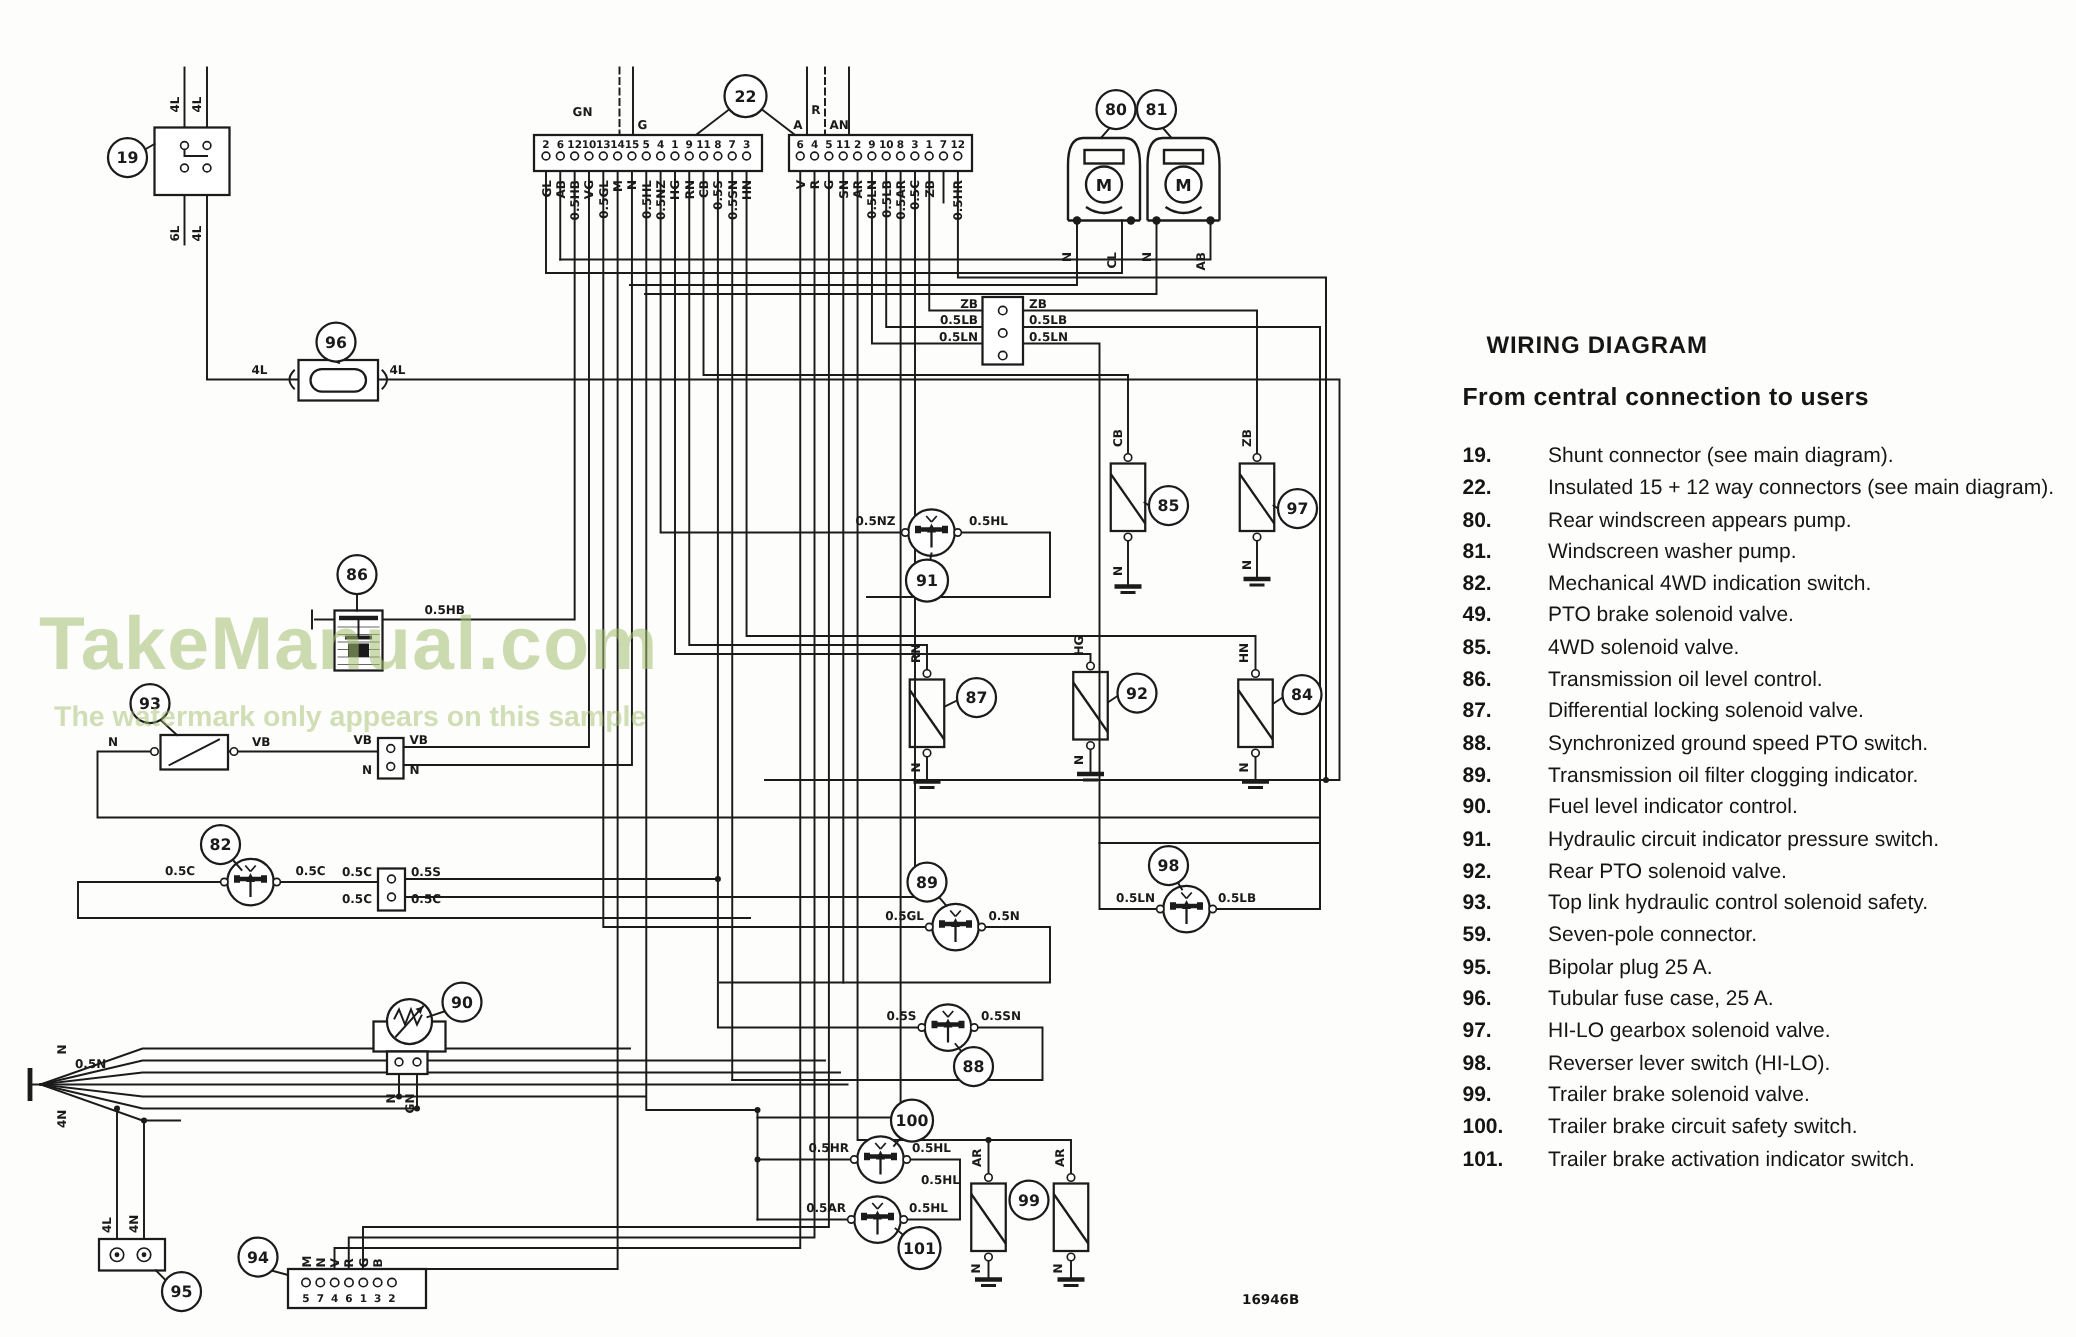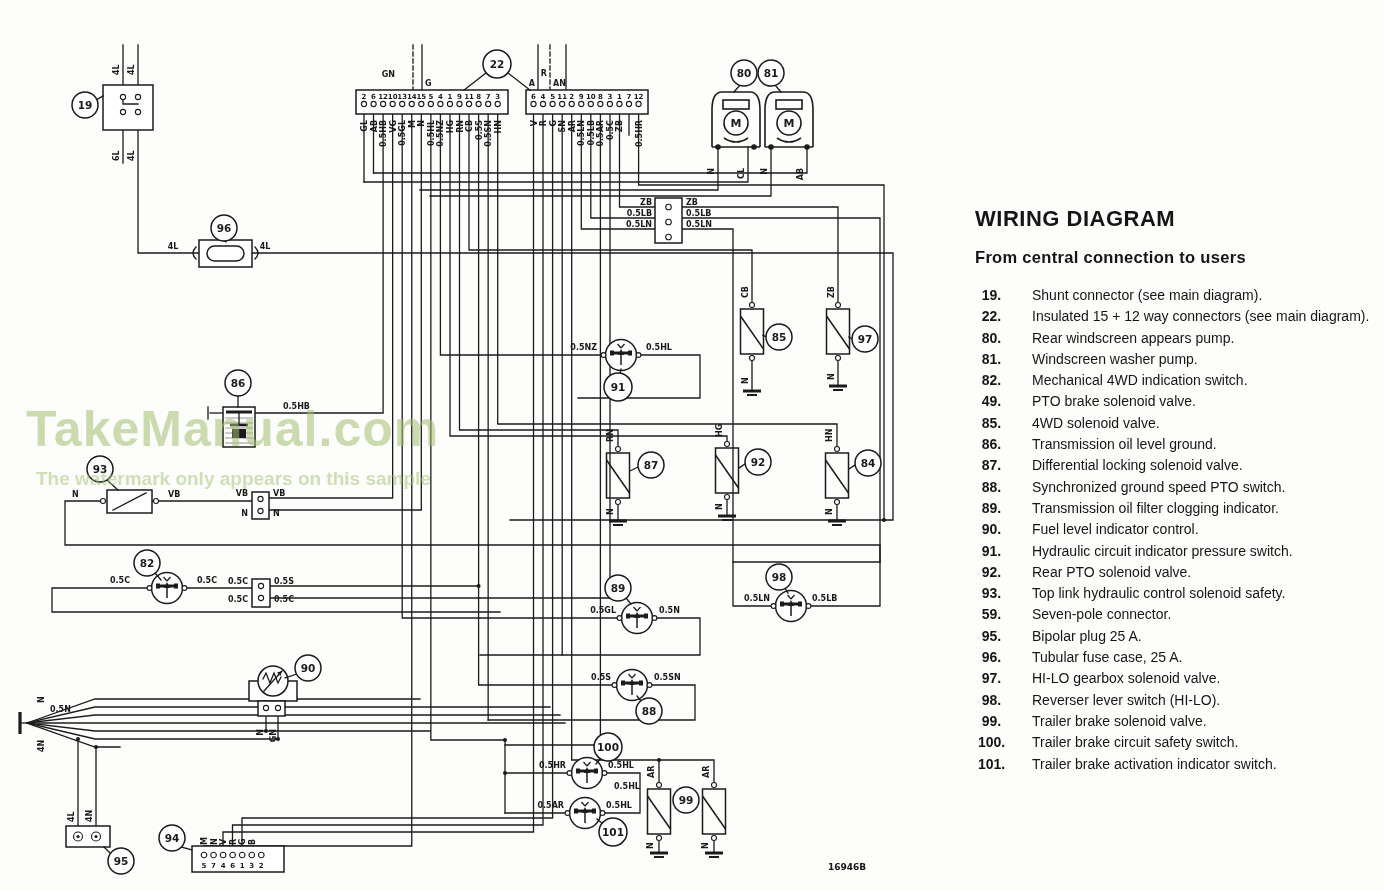--- a/index.html
+++ b/index.html
@@ -12,25 +12,25 @@
   .boxw{fill:#fff;stroke:#1b1b1b;stroke-width:1.5}
   .pin{fill:#fff;stroke:#1b1b1b;stroke-width:1.1}
   .dot{fill:#1b1b1b}
   .pnum{font-size:7px;text-anchor:middle}
   .wlab{font-size:8px}
   .wlabm{font-size:8px;text-anchor:middle}
   .clab{font-size:10.5px;text-anchor:middle}
   .mlab{font-size:11px;text-anchor:middle}
   .hatch{stroke:#666;stroke-width:.7}
   .legend{position:absolute;left:975px;top:206px;width:405px}
-  .legend h1{font-size:22px;margin:0;letter-spacing:.5px}
+  .legend h1{font-size:16px;margin:16px;letter-spacing:.5px}
   .legend h2{font-size:16.5px;margin:16px 0 0 0;letter-spacing:.3px}
   .legend-list{margin-top:18px}
   .legend-row{display:flex;font-size:14px;line-height:21.3px}
-  .lnum{width:33px;text-align:center;font-weight:700;flex:0 0 33px}
+  .lnum{width:33px;text-align:left;font-weight:700;flex:0 0 33px}
   .ltext{margin-left:24px}
   .wm1{position:absolute;left:26px;top:400px;font-size:50px;font-weight:700;
        color:rgba(163,191,112,.55);letter-spacing:1px;pointer-events:none}
   .wm2{position:absolute;left:36px;top:468px;font-size:19px;font-weight:700;
        color:rgba(163,191,112,.5);pointer-events:none}
   .refcode{position:absolute;left:828px;top:862px;font-size:9px;font-weight:700;
        font-family:"DejaVu Sans",sans-serif}
 </style>
 </head>
 <body>
@@ -721,21 +721,21 @@
       <div class="legend-row">
       <span class="lnum">49.</span>
       <span class="ltext">PTO brake solenoid valve.</span>
     </div>
       <div class="legend-row">
       <span class="lnum">85.</span>
       <span class="ltext">4WD solenoid valve.</span>
     </div>
       <div class="legend-row">
       <span class="lnum">86.</span>
-      <span class="ltext">Transmission oil level ground.</span>
+      <span class="ltext">Transmission oil level control.</span>
     </div>
       <div class="legend-row">
       <span class="lnum">87.</span>
       <span class="ltext">Differential locking solenoid valve.</span>
     </div>
       <div class="legend-row">
       <span class="lnum">88.</span>
       <span class="ltext">Synchronized ground speed PTO switch.</span>
     </div>
       <div class="legend-row">

